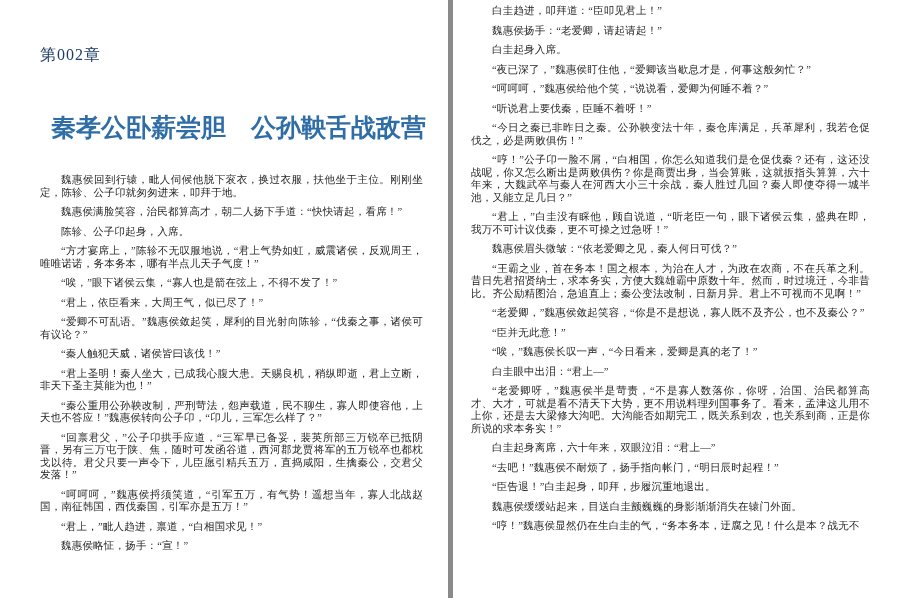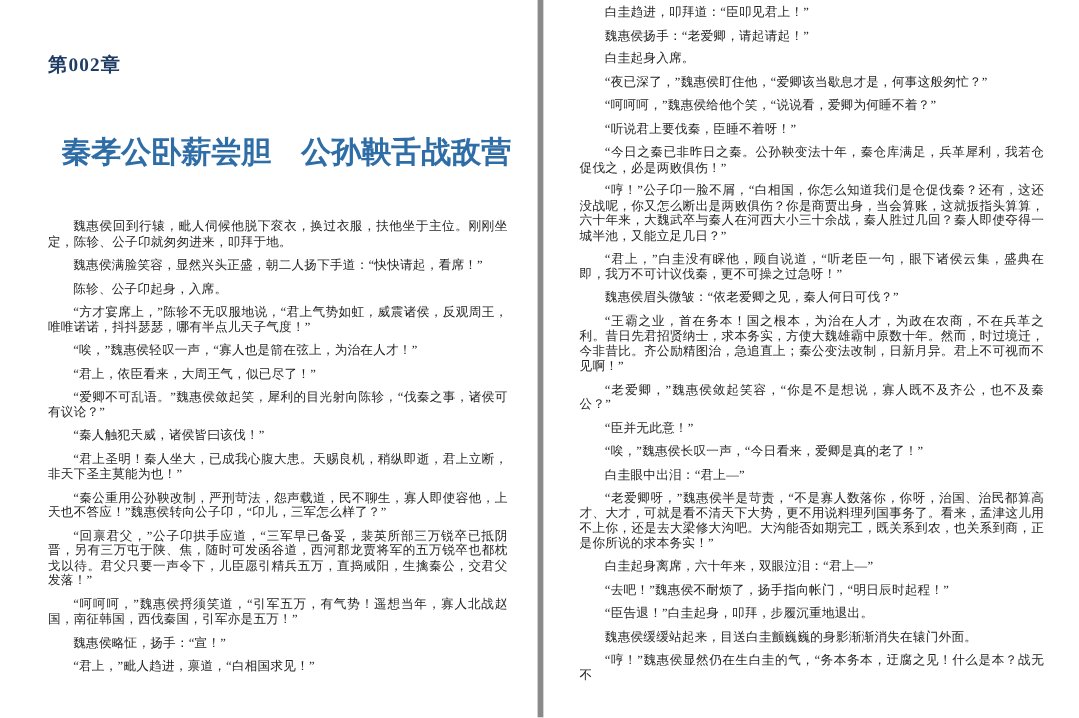--- a/index.html
+++ b/index.html
@@ -30,42 +30,42 @@
   .page-right{left:453px;width:446px;}
   .divider{
     position:absolute;left:448px;top:0;
     width:5px;height:598px;
     background:var(--pageDivider);
   }
   .page-left .content{
     padding:45px 25px 0 40px;
   }
   .page-right .content{
-    padding:5px 29px 0 30px;
+    padding:5px 29px 0 18px;
     height:583px;
     overflow:hidden;
   }
   .chapter-num{
     margin:0;
     font-size:16px;
-    font-weight:700;
+    font-weight:400;
     color:var(--chapterNum);
     letter-spacing:1px;
     line-height:19px;
   }
   .chapter-title{
     margin:49px 0 0 11px;
     font-size:25px;
     font-weight:700;
     color:var(--title);
     line-height:30px;
     white-space:nowrap;
   }
   .body-text{
-    margin-top:41px;
+    margin-top:31px;
   }
   .para{
     margin:0 0 7px 0;
     font-size:10.5px;
     line-height:12.5px;
     letter-spacing:0.2px;
     color:var(--bodyText);
     text-align:justify;
     text-indent:2em;
   }
@@ -74,33 +74,33 @@
 <body>
 
 <div class="spread">
 
   <div class="page page-left">
     <div class="content">
       <div class="chapter-num">第002章</div>
       <div class="chapter-title">秦孝公卧薪尝胆　公孙鞅舌战敌营</div>
       <div class="body-text">
           <p class="para">魏惠侯回到行辕，毗人伺候他脱下衮衣，换过衣服，扶他坐于主位。刚刚坐定，陈轸、公子卬就匆匆进来，叩拜于地。</p>
-          <p class="para">魏惠侯满脸笑容，显然兴头正盛，朝二人扬下手道：“快快请起，看席！”</p>
+          <p class="para">魏惠侯满脸笑容，治民都算高才，朝二人扬下手道：“快快请起，看席！”</p>
           <p class="para">陈轸、公子卬起身，入席。</p>
-          <p class="para">“方才宴席上，”陈轸不无叹服地说，“君上气势如虹，威震诸侯，反观周王，唯唯诺诺，抖抖瑟瑟，哪有半点儿天子气度！”</p>
-          <p class="para">“唉，”魏惠侯轻叹一声，“寡人也是箭在弦上，为治在人才！”</p>
+          <p class="para">“方才宴席上，”陈轸不无叹服地说，“君上气势如虹，威震诸侯，反观周王，唯唯诺诺，务本务本，哪有半点儿天子气度！”</p>
+          <p class="para">“唉，”眼下诸侯云集，“寡人也是箭在弦上，不得不发了！”</p>
           <p class="para">“君上，依臣看来，大周王气，似已尽了！”</p>
           <p class="para">“爱卿不可乱语。”魏惠侯敛起笑，犀利的目光射向陈轸，“伐秦之事，诸侯可有议论？”</p>
           <p class="para">“秦人触犯天威，诸侯皆曰该伐！”</p>
           <p class="para">“君上圣明！秦人坐大，已成我心腹大患。天赐良机，稍纵即逝，君上立断，非天下圣主莫能为也！”</p>
           <p class="para">“秦公重用公孙鞅改制，严刑苛法，怨声载道，民不聊生，寡人即使容他，上天也不答应！”魏惠侯转向公子卬，“卬儿，三军怎么样了？”</p>
           <p class="para">“回禀君父，”公子卬拱手应道，“三军早已备妥，裴英所部三万锐卒已抵阴晋，另有三万屯于陕、焦，随时可发函谷道，西河郡龙贾将军的五万锐卒也都枕戈以待。君父只要一声令下，儿臣愿引精兵五万，直捣咸阳，生擒秦公，交君父发落！”</p>
           <p class="para">“呵呵呵，”魏惠侯捋须笑道，“引军五万，有气势！遥想当年，寡人北战赵国，南征韩国，西伐秦国，引军亦是五万！”</p>
+          <p class="para">“君上，”毗人趋进，禀道，“白相国求见！”</p>
           <p class="para">魏惠侯略怔，扬手：“宣！”</p>
-          <p class="para">“君上，”毗人趋进，禀道，“白相国求见！”</p>
         </div>
     </div>
   </div>
 
   <div class="divider"></div>
 
   <div class="page page-right">
     <div class="content">
       <div class="body-text" style="margin-top:0;">
           <p class="para">白圭趋进，叩拜道：“臣叩见君上！”</p>

